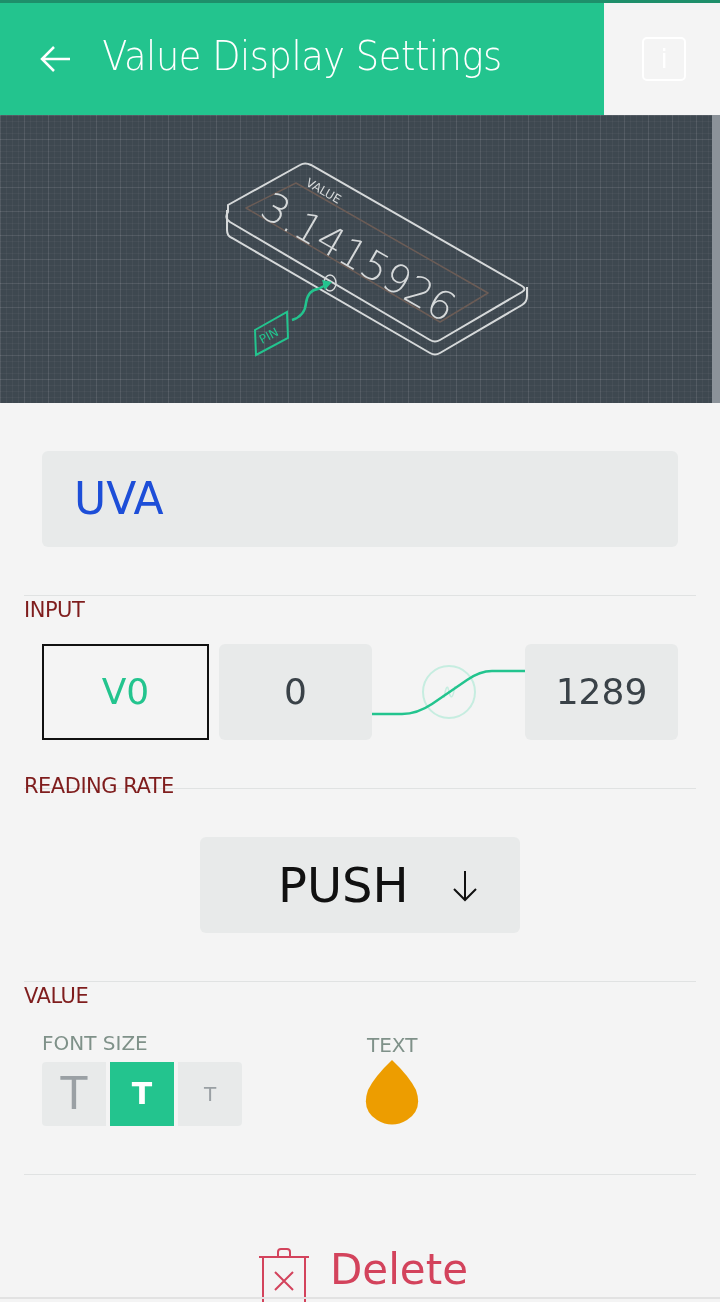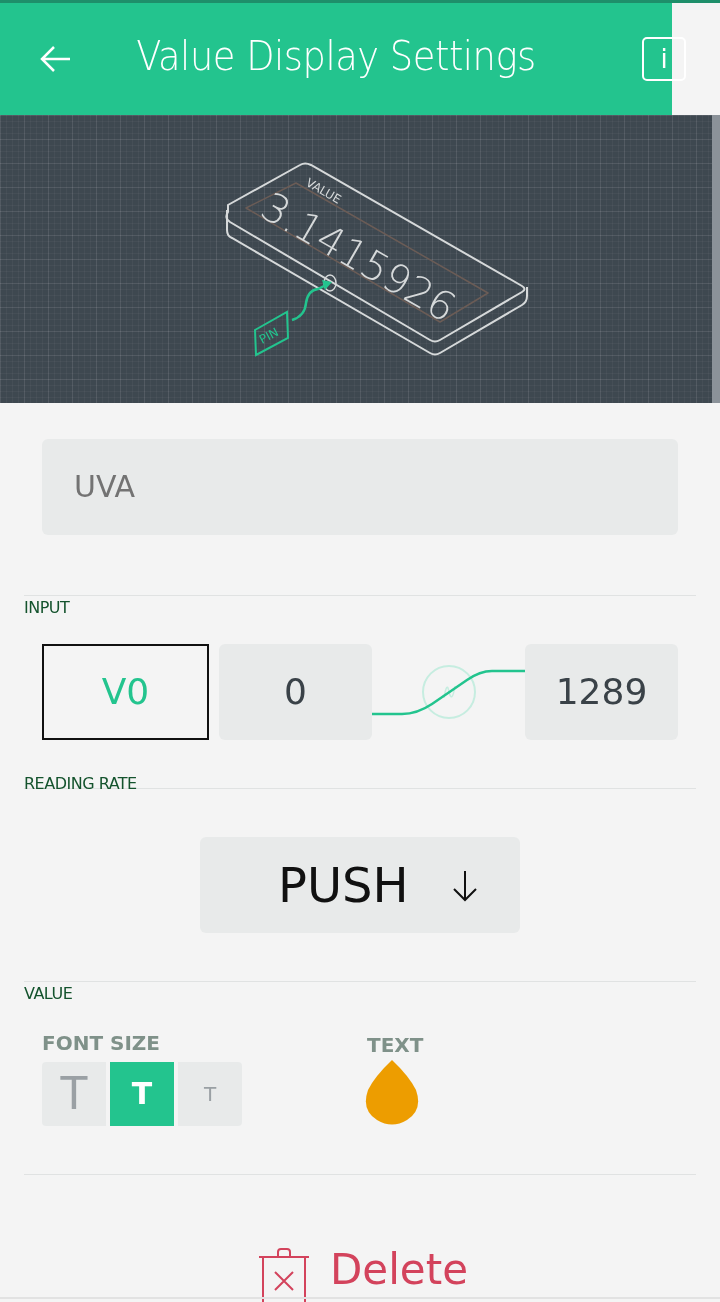--- a/index.html
+++ b/index.html
@@ -1,38 +1,38 @@
 <!DOCTYPE html>
 <html><head>
 <meta charset="utf-8">
 <style>
   * { box-sizing: border-box; margin: 0; padding: 0; }
   html, body { width: 720px; height: 1302px; overflow: hidden; background: #f4f4f4; font-family: "DejaVu Sans", sans-serif; }
   .status-strip { position: absolute; top: 0; left: 0; width: 720px; height: 3px; background: #1e8f6a; }
-  .header { position: absolute; top: 3px; left: 0; width: 672px; height: 112px; background: #23c48e; color: #fff; }
+  .header { position: absolute; top: 3px; left: 0; width: 604px; height: 112px; background: #23c48e; color: #fff; }
   .back-btn { position: absolute; left: 36px; top: 36px; width: 40px; height: 40px; }
   .title { position: absolute; left: 0; right: 0; top: 30px; text-align: center; font-size: 40px; font-weight: 300; letter-spacing: -0.5px; font-family: "DejaVu Sans", sans-serif; transform: scaleX(0.92); }
   .info-btn { position: absolute; left: 642px; top: 34px; width: 44px; height: 44px; border: 2px solid #fff; border-radius: 5px; text-align: center; line-height: 40px; font-size: 26px; }
   .illus { position: absolute; top: 115px; left: 0; width: 720px; height: 288px; background-color: #3e4850;
     background-image:
       linear-gradient(rgba(255,255,255,0.07) 1px, transparent 1px),
       linear-gradient(90deg, rgba(255,255,255,0.07) 1px, transparent 1px),
       linear-gradient(rgba(255,255,255,0.035) 1px, transparent 1px),
       linear-gradient(90deg, rgba(255,255,255,0.035) 1px, transparent 1px);
     background-size: 24px 24px, 24px 24px, 6px 6px, 6px 6px; }
   .scrollbar { position: absolute; top: 115px; left: 712px; width: 8px; height: 288px; background: #8b9299; }
-  .name-field { position: absolute; left: 42px; top: 439px; width: 636px; height: 96px; background: #e8eaea; border-radius: 6px; font-size: 30px; line-height: 96px; padding-left: 32px; color: #737373; transform-origin: left; }
+  .name-field { position: absolute; left: 42px; top: 451px; width: 636px; height: 96px; background: #e8eaea; border-radius: 6px; font-size: 44px; line-height: 96px; padding-left: 32px; color: #1d4ed8; transform-origin: left; }
   .divider { position: absolute; left: 24px; width: 672px; height: 1px; background: #e0e2e2; }
-  .section-label { position: absolute; left: 24px; font-size: 16px; color: #14532d; letter-spacing: -0.5px; }
+  .section-label { position: absolute; left: 24px; font-size: 21px; color: #7f1d1d; letter-spacing: -0.5px; }
   .pin-box { position: absolute; left: 42px; top: 644px; width: 167px; height: 96px; border: 2px solid #111; font-size: 36px; color: #23c48e; text-align: center; line-height: 92px; }
   .range-box { position: absolute; top: 644px; width: 153px; height: 96px; background: #e8eaea; border-radius: 6px; font-size: 36px; color: #3a4248; text-align: center; line-height: 96px; }
   .push-box { position: absolute; left: 200px; top: 837px; width: 320px; height: 96px; background: #e8eaea; border-radius: 6px; color: #111; }
   .push-label { position: absolute; left: 78px; top: 0; line-height: 96px; font-size: 48px; }
   .push-arrow { position: absolute; left: 250px; top: 32px; width: 30px; height: 34px; }
-  .sub-label { position: absolute; font-size: 20px; color: #7f9189; font-weight: bold; }
+  .sub-label { position: absolute; font-size: 20px; color: #7f9189; }
   .fs-btn { position: absolute; top: 1062px; width: 64px; height: 64px; background: #e8eaea; text-align: center; color: #9aa0a4; }
   .fs-btn.active { background: #23c48e; color: #fff; font-weight: bold; }
   .delete-row { position: absolute; left: 258px; top: 1245px; height: 57px; }
   .delete-label { position: absolute; left: 72px; top: 0px; font-size: 42px; color: #d3435c; white-space: nowrap; }
   .bottom-line { position: absolute; left: 0; top: 1297px; width: 720px; height: 2px; background: #e2e2e2; }
 </style>
 </head>
 <body>
 
 <div class="status-strip"></div>

